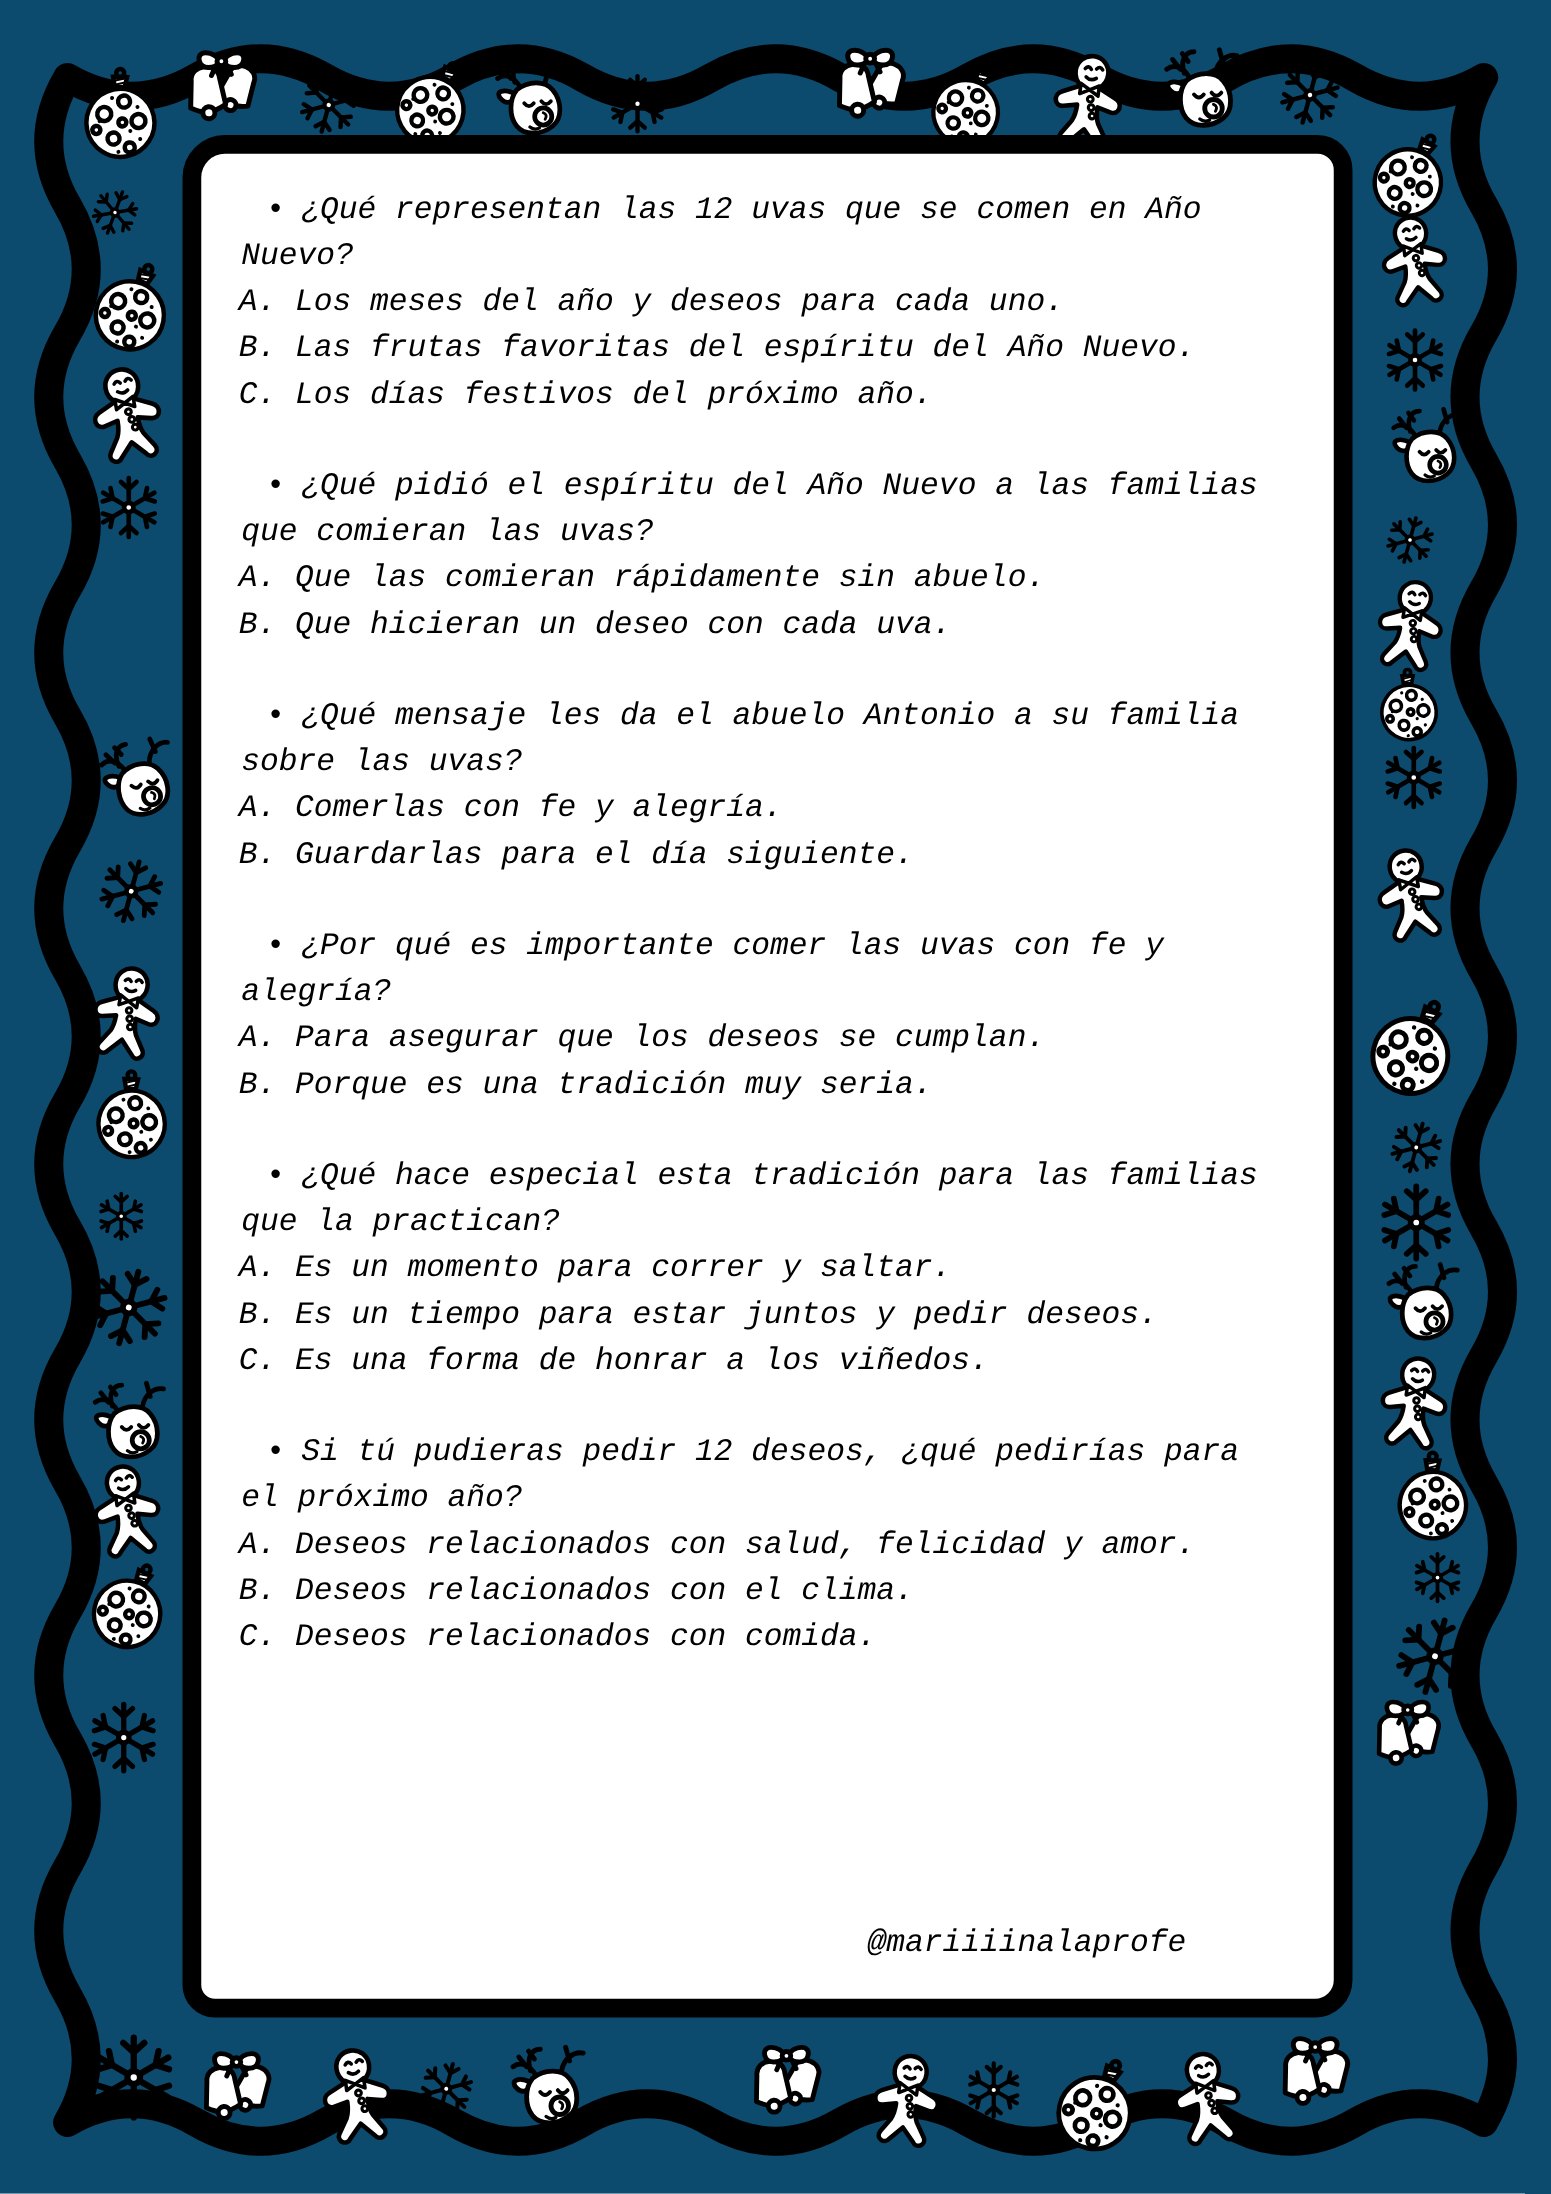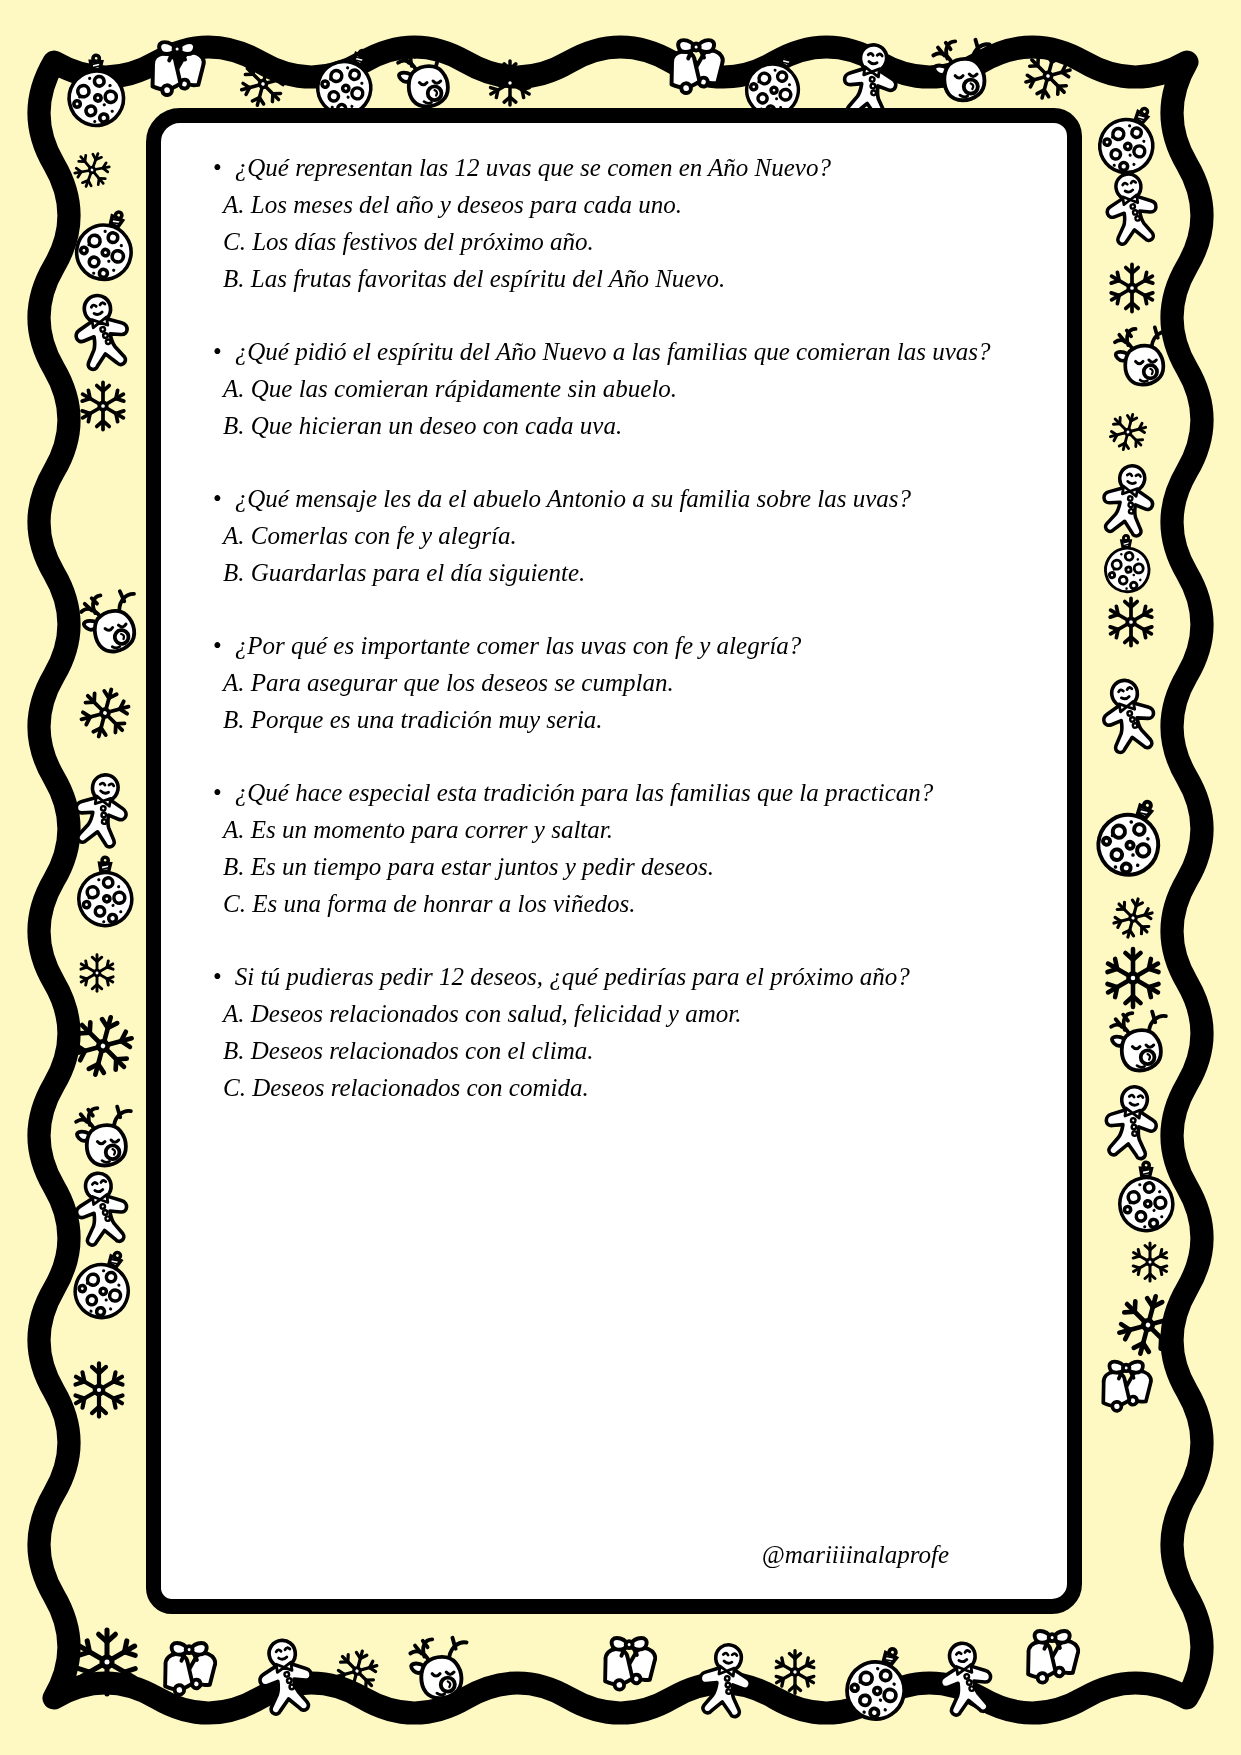--- a/index.html
+++ b/index.html
@@ -1,31 +1,31 @@
 <!DOCTYPE html>
 <html><head>
 <meta charset="utf-8">
 <style>
   html,body{margin:0;padding:0;background:#ffffff;}
   .page{
-    position:relative;width:1241px;height:1755px;background:#fef9c3;overflow:hidden;
-    font-family:Liberation Serif, serif;font-style:italic;color:#000;
+    position:relative;width:1241px;height:1755px;background:#0c4a6e;overflow:hidden;
+    font-family:Liberation Mono, monospace;font-style:italic;color:#000;
   }
   svg.frame{position:absolute;left:0;top:0;width:1241px;height:1755px;}
   .content-box{
     position:absolute;left:146px;top:108px;width:936px;height:1506px;
     background:#ffffff;border:15px solid #000;box-sizing:border-box;
     border-radius:34px 28px 30px 26px;
   }
   .content-inner{padding:26px 42px 0 30px;font-size:25px;line-height:37px;}
   .qblock{margin-top:36px;}
   .qblock:first-child{margin-top:0;}
   .qline{padding-left:2px;text-indent:20px;}
   .bullet{font-style:normal;margin-right:13px;}
-  .aline{padding-left:0;margin-left:32px;}
+  .aline{padding-left:0;}
   .signature{position:absolute;right:118px;bottom:30px;font-size:25px;text-align:center;}
 </style>
 </head>
 <body>
 
 <div class="page">
 
   <svg class="frame" viewBox="0 0 1241 1755" width="1241" height="1755" aria-hidden="true">
     <defs>
       <symbol id="sym-snowflake" viewBox="0 0 100 100">
@@ -198,22 +198,22 @@
         <use href="#sym-gingerbread" width="80" height="80" x="-40" y="-40" transform="translate(967 1678) rotate(-8)"></use>
         <use href="#sym-bells" width="86" height="86" x="-43" y="-43" transform="translate(1053 1666) rotate(0)"></use>
       </g>
   </svg>
 
   <div class="content-box">
     <div class="content-inner">
         <div class="qblock">
           <div class="qline"><span class="bullet">•</span>¿Qué representan las 12 uvas que se comen en Año Nuevo?</div>
           <div class="aline">A. Los meses del año y deseos para cada uno.</div>
+          <div class="aline">B. Las frutas favoritas del espíritu del Año Nuevo.</div>
           <div class="aline">C. Los días festivos del próximo año.</div>
-          <div class="aline">B. Las frutas favoritas del espíritu del Año Nuevo.</div>
         </div>
         <div class="qblock">
           <div class="qline"><span class="bullet">•</span>¿Qué pidió el espíritu del Año Nuevo a las familias que comieran las uvas?</div>
           <div class="aline">A. Que las comieran rápidamente sin abuelo.</div>
           <div class="aline">B. Que hicieran un deseo con cada uva.</div>
         </div>
         <div class="qblock">
           <div class="qline"><span class="bullet">•</span>¿Qué mensaje les da el abuelo Antonio a su familia sobre las uvas?</div>
           <div class="aline">A. Comerlas con fe y alegría.</div>
           <div class="aline">B. Guardarlas para el día siguiente.</div>

